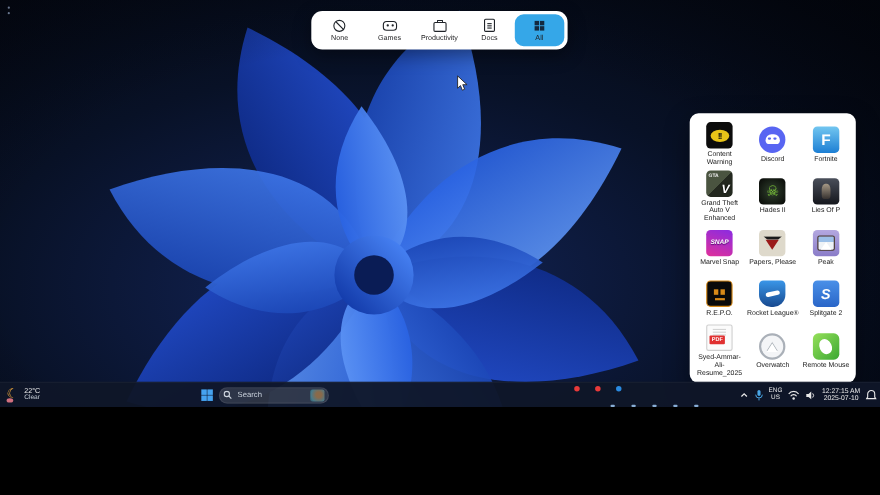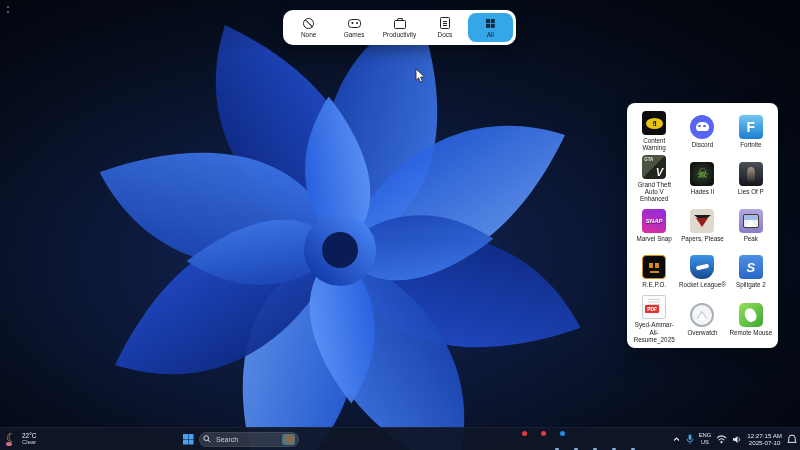--- a/index.html
+++ b/index.html
@@ -1,16 +1,16 @@
 <!DOCTYPE html>
 <html><head>
 <meta charset="utf-8">
 <style>
   html,body{margin:0;padding:0;background:#000;}
-  .screen{position:relative;width:800px;height:450px;overflow:hidden;
+  .screen{position:relative;width:800px;height:370px;overflow:hidden;
     font-family:"Liberation Sans",sans-serif;background:#bef264;}
   .wallpaper{position:absolute;inset:0;}
 
   
   .desktop-artifact{position:absolute;left:7px;top:6px;width:3px;height:10px;}
   .desktop-artifact::before{content:"";position:absolute;width:2px;height:2px;border-radius:50%;
     background:#6a7890;box-shadow:0 5px 0 #6a7890;}
 
   
   .filter-bar{position:absolute;left:283px;top:10px;width:233px;height:35px;background:#fff;

